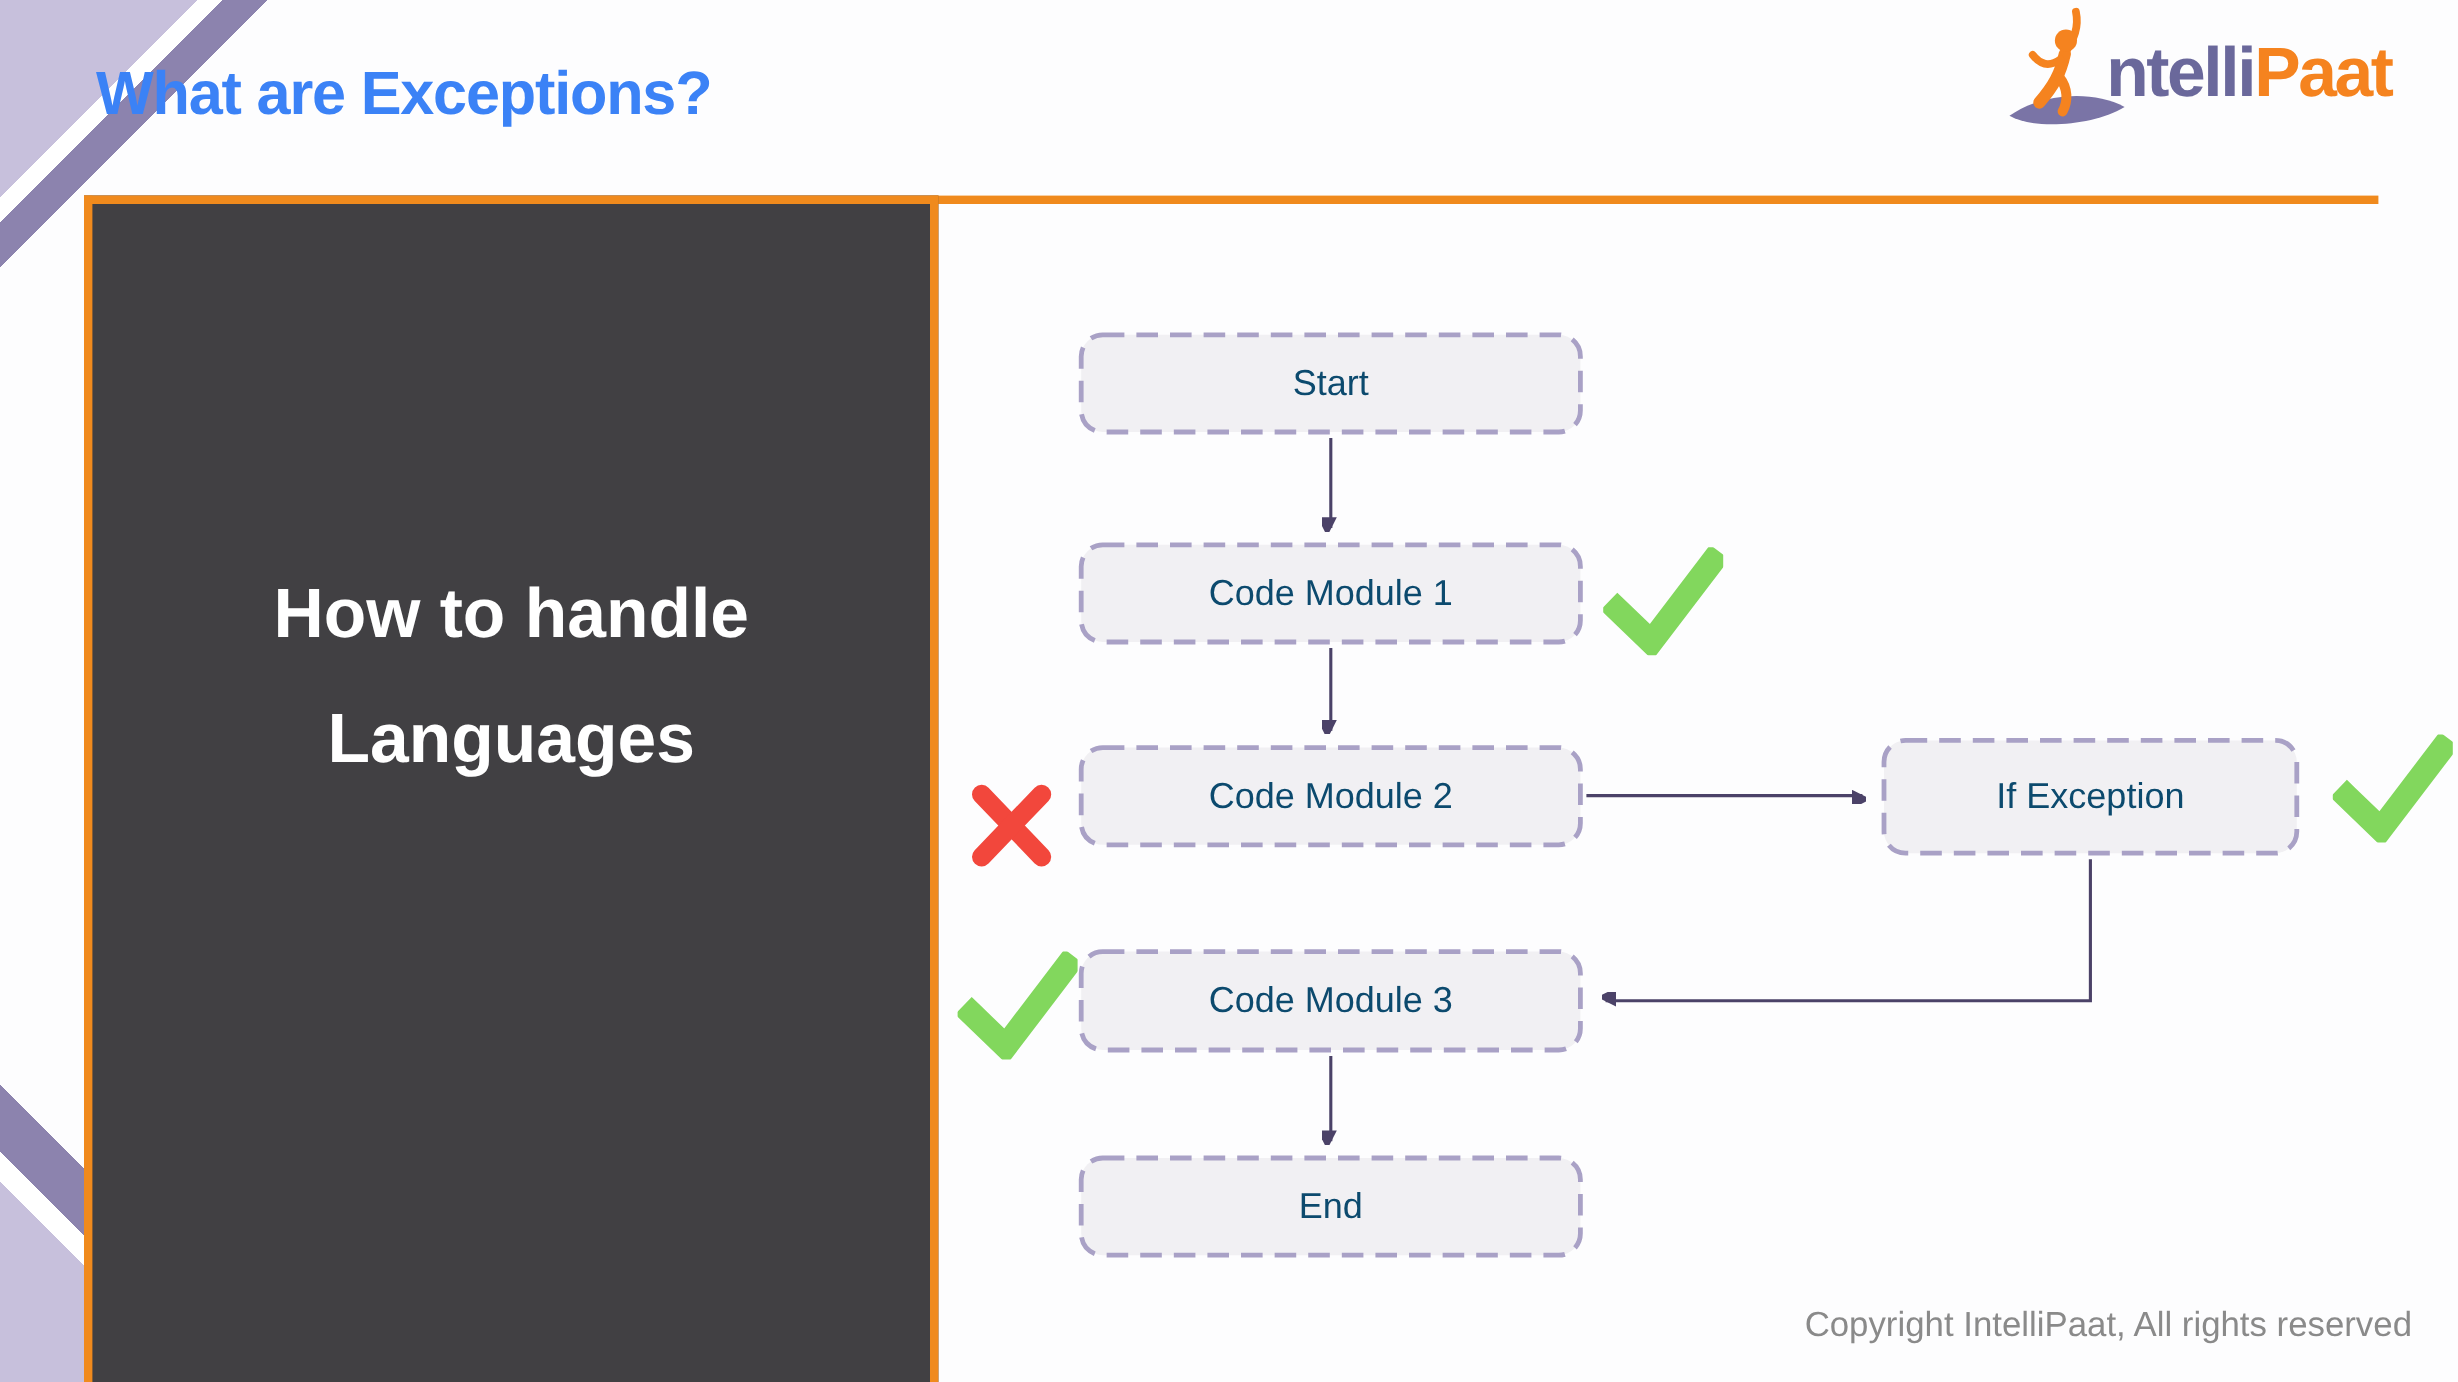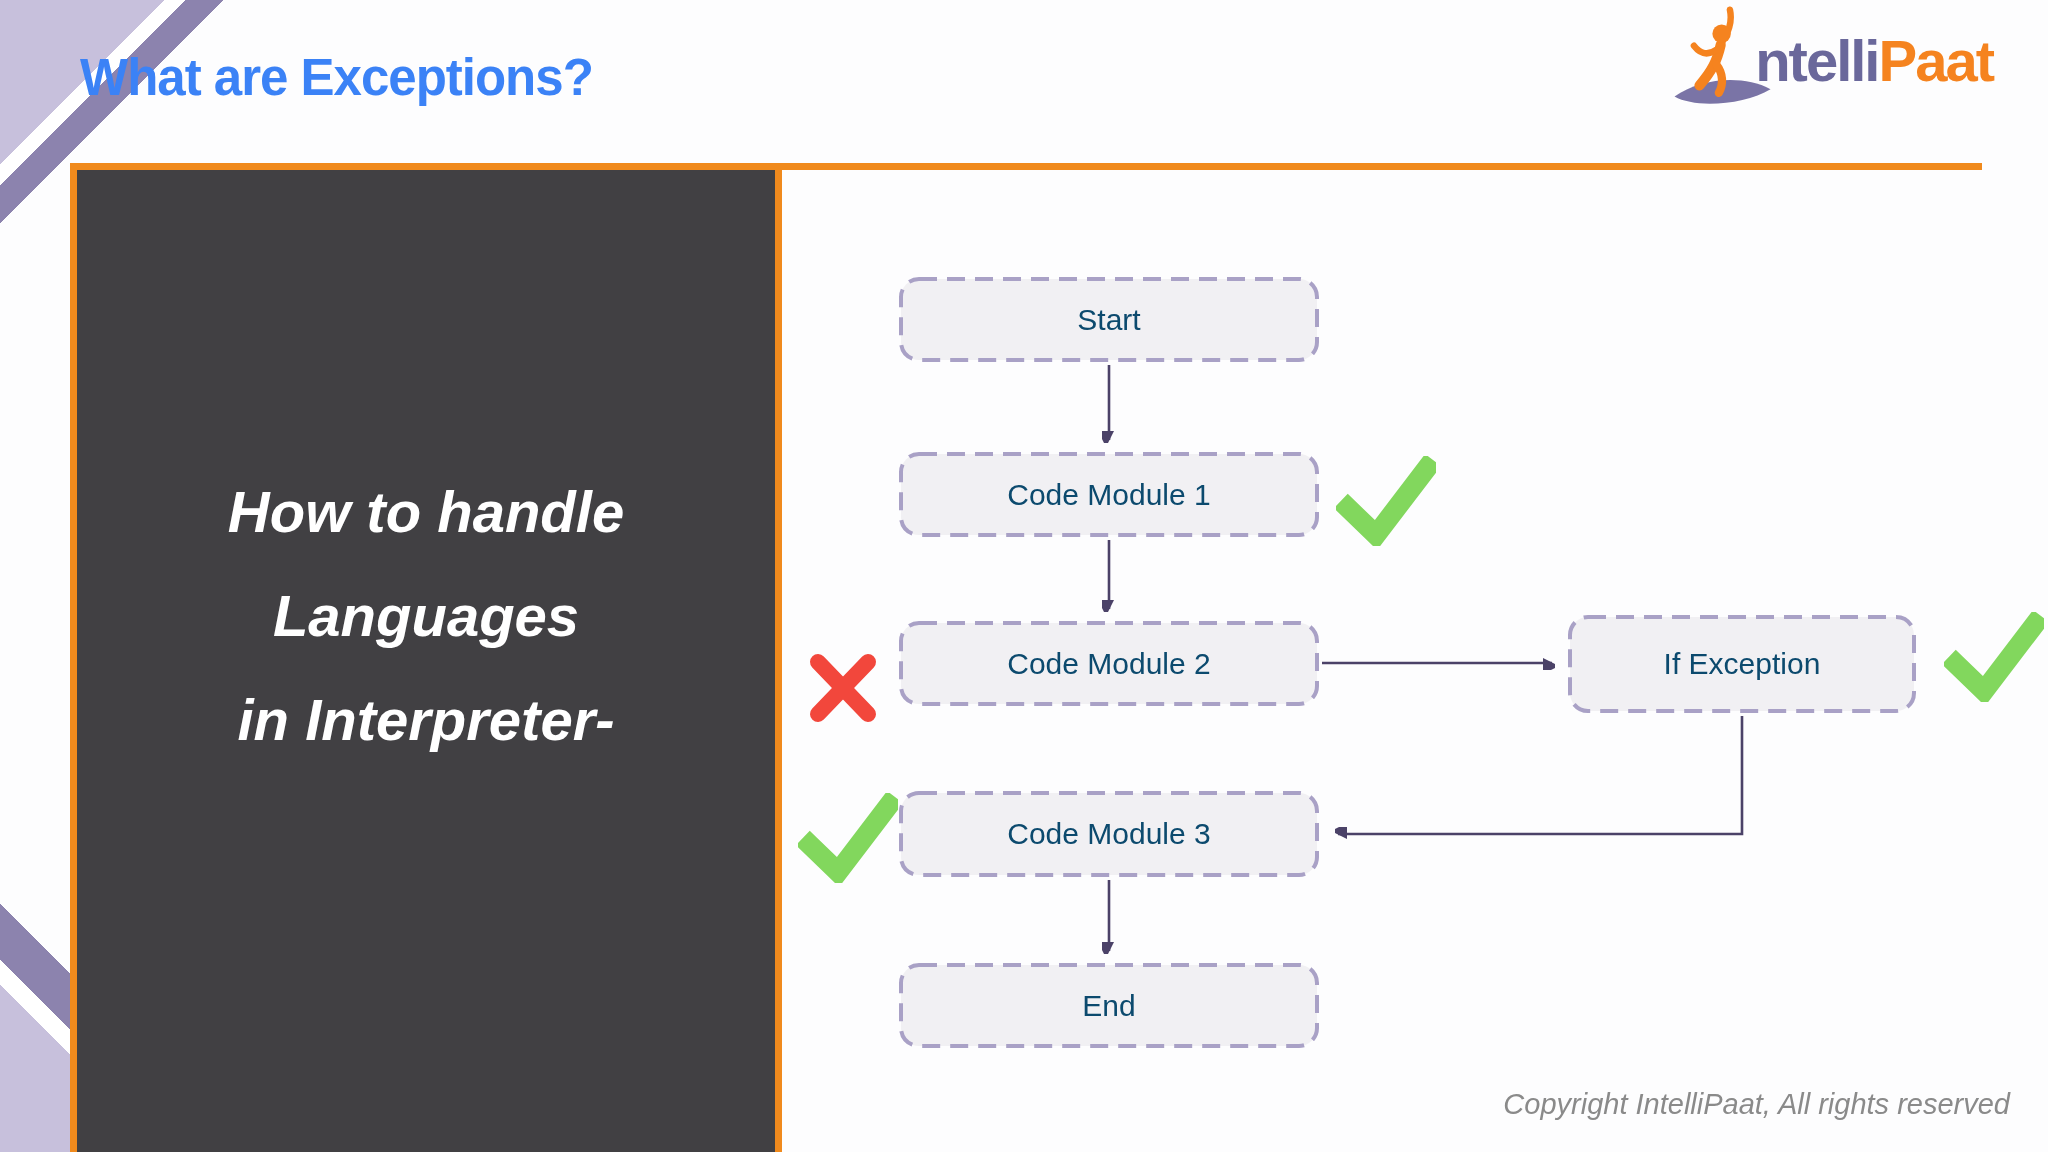--- a/index.html
+++ b/index.html
@@ -35,36 +35,36 @@
   .logo-part1{color:#6a689b;}
   .logo-part2{color:#f5831f;}
   
   .side-panel{
     position:absolute;left:70px;top:163px;width:712px;height:989px;
     background:#414043;border:7px solid #f08a1d;border-bottom:none;
     box-sizing:border-box;z-index:2;
   }
   .side-panel-text{
     position:absolute;left:0;right:0;top:290px;
-    text-align:center;color:#ffffff;font-size:58px;font-weight:bold;line-height:104px;font-style:italic;
+    text-align:center;color:#ffffff;font-size:58px;font-weight:bold;line-height:104px;
   }
   
   .flow-node{position:absolute;z-index:3;}
   .flow-node svg{position:absolute;left:0;top:0;}
   .node-label{
     position:absolute;left:0;right:0;top:0;bottom:0;
     display:flex;align-items:center;justify-content:center;
     font-size:30px;color:#0c4a6e;z-index:2;
   }
   .connectors{position:absolute;left:0;top:0;z-index:2;pointer-events:none;}
   .status-icon{position:absolute;z-index:4;}
   
   .copyright{
     position:absolute;right:38px;top:1088px;z-index:3;
-    font-size:29px;color:#8a8a8a;font-style:italic;
+    font-size:29px;color:#8a8a8a;
   }
 </style>
 </head>
 <body>
 
 <div class="deco deco-tl"></div>
 <div class="deco deco-bl"></div>
 
 <div class="page-title">What are Exceptions?</div>
 <div class="orange-rule"></div>
@@ -82,21 +82,20 @@
       <circle cx="57" cy="29" r="10" fill="#F5831F"></circle>
     </svg>
   </span>
   <span class="logo-text"><span class="logo-part1">ntelli</span><span class="logo-part2">Paat</span></span>
 </div>
 
 <div class="side-panel">
   <div class="side-panel-text">
     <div>How to handle</div>
     <div>Languages</div>
-    <div>in Interpreter-</div>
   </div>
 </div>
 
 <svg class="connectors" width="2048" height="1152">
   <defs>
     <marker id="arr" markerWidth="12" markerHeight="12" refX="9" refY="5" orient="auto" markerUnits="userSpaceOnUse">
       <path d="M0,0 L10,5 L0,10 Z" fill="#4B4268" transform="scale(1.6)"></path>
     </marker>
   </defs>
   <g stroke="#4B4268" stroke-width="2.6" fill="none">

